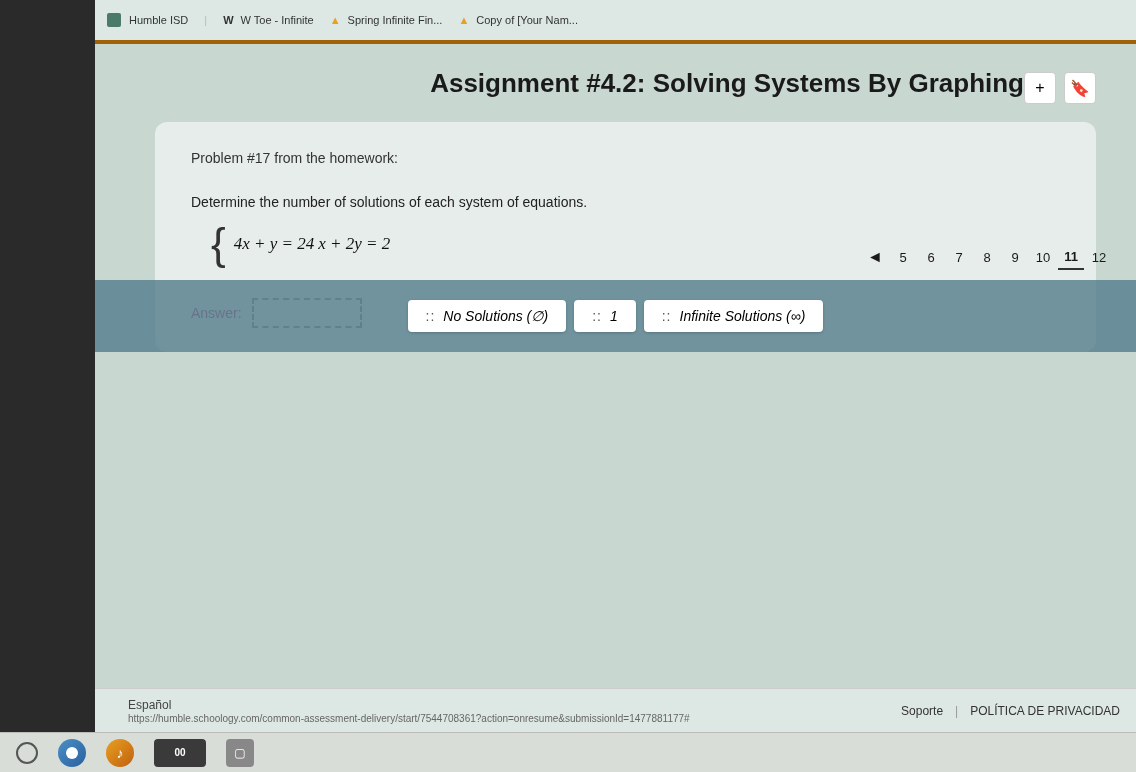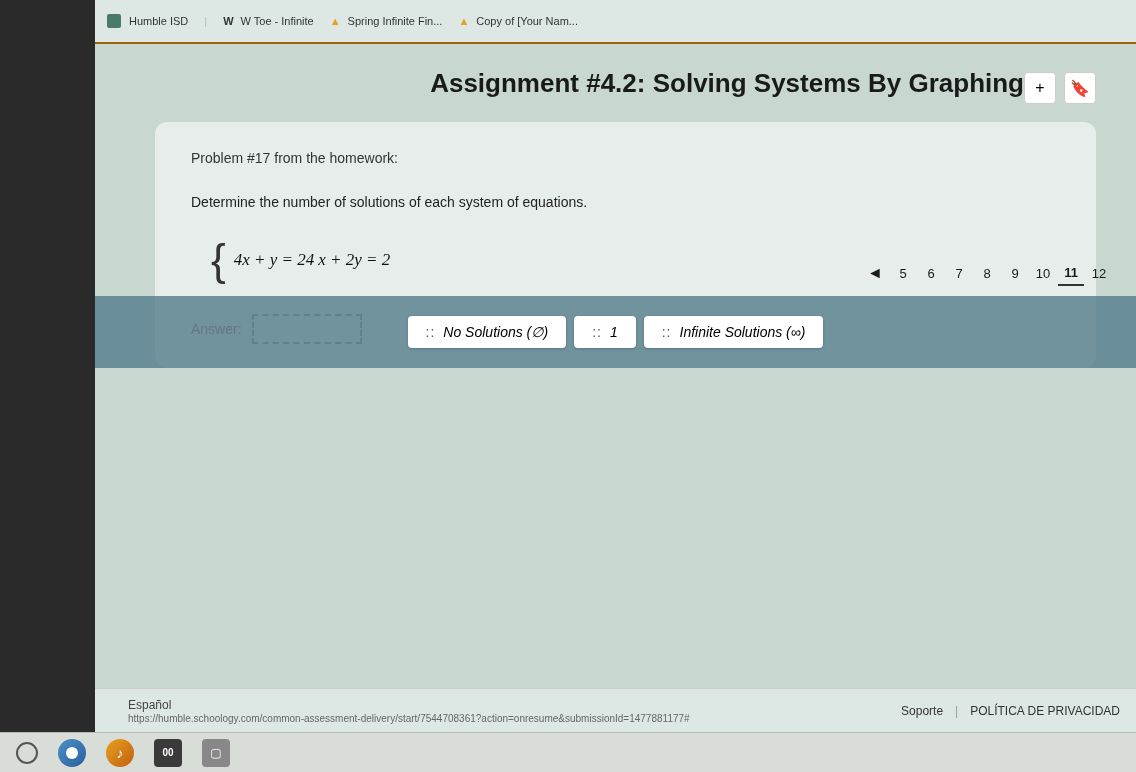--- a/index.html
+++ b/index.html
@@ -46,21 +46,21 @@
 
     .top-bar {
       height: 44px;
       background: #dde8e4;
       display: flex;
       align-items: center;
       padding: 16px 12px;
       gap: 16px;
       font-size: 11px;
       color: #333;
-      border-bottom: 2px solid #a16207;
+      border-bottom: 4px solid #a16207;
     }
 
     .top-bar-item {
       display: flex;
       align-items: center;
       gap: 4px;
       cursor: pointer;
     }
 
     
@@ -109,21 +109,21 @@
 
     .problem-label {
       font-size: 14px;
       color: #333;
       margin-bottom: 28px;
     }
 
     .problem-instruction {
       font-size: 14px;
       color: #222;
-      margin-bottom: 28px;
+      margin-bottom: 12px;
     }
 
     
     .equation-block {
       display: flex;
       align-items: center;
       margin-bottom: 32px;
       padding-left: 20px;
     }
 
@@ -447,16 +447,16 @@
 
 <div class="taskbar" style="position: absolute; bottom: 0; left: 0; right: 0; height: 40px; background: #d8ddd8; border-top: 1px solid #bbb; display: flex; align-items: center; padding: 0 16px; gap: 20px;">
   <div class="taskbar-circle"></div>
 
   <div style="width:28px; height:28px; border-radius:50%; background: linear-gradient(135deg, #4a90c4, #2a60a0); display:flex; align-items:center; justify-content:center; cursor:pointer;">
     <div style="width:12px; height:12px; border-radius:50%; background:white;"></div>
   </div>
 
   <div style="width:28px; height:28px; border-radius:50%; background: linear-gradient(135deg, #e8a020, #c06010); display:flex; align-items:center; justify-content:center; cursor:pointer; color:white; font-size:14px;">♪</div>
 
-  <div style="width:28px; height:28px; background:#3a3a3a; border-radius:4px; display:flex; align-items:center; justify-content:center; cursor:pointer; color:white; font-size:10px; font-weight:bold;">00</div>
+  <div style="width:52px; height:28px; background:#3a3a3a; border-radius:4px; display:flex; align-items:center; justify-content:center; cursor:pointer; color:white; font-size:10px; font-weight:bold;">00</div>
 
   <div style="width:28px; height:28px; background:#888; border-radius:4px; display:flex; align-items:center; justify-content:center; cursor:pointer; color:white; font-size:12px;">▢</div>
 </div>
 
 </body></html>

